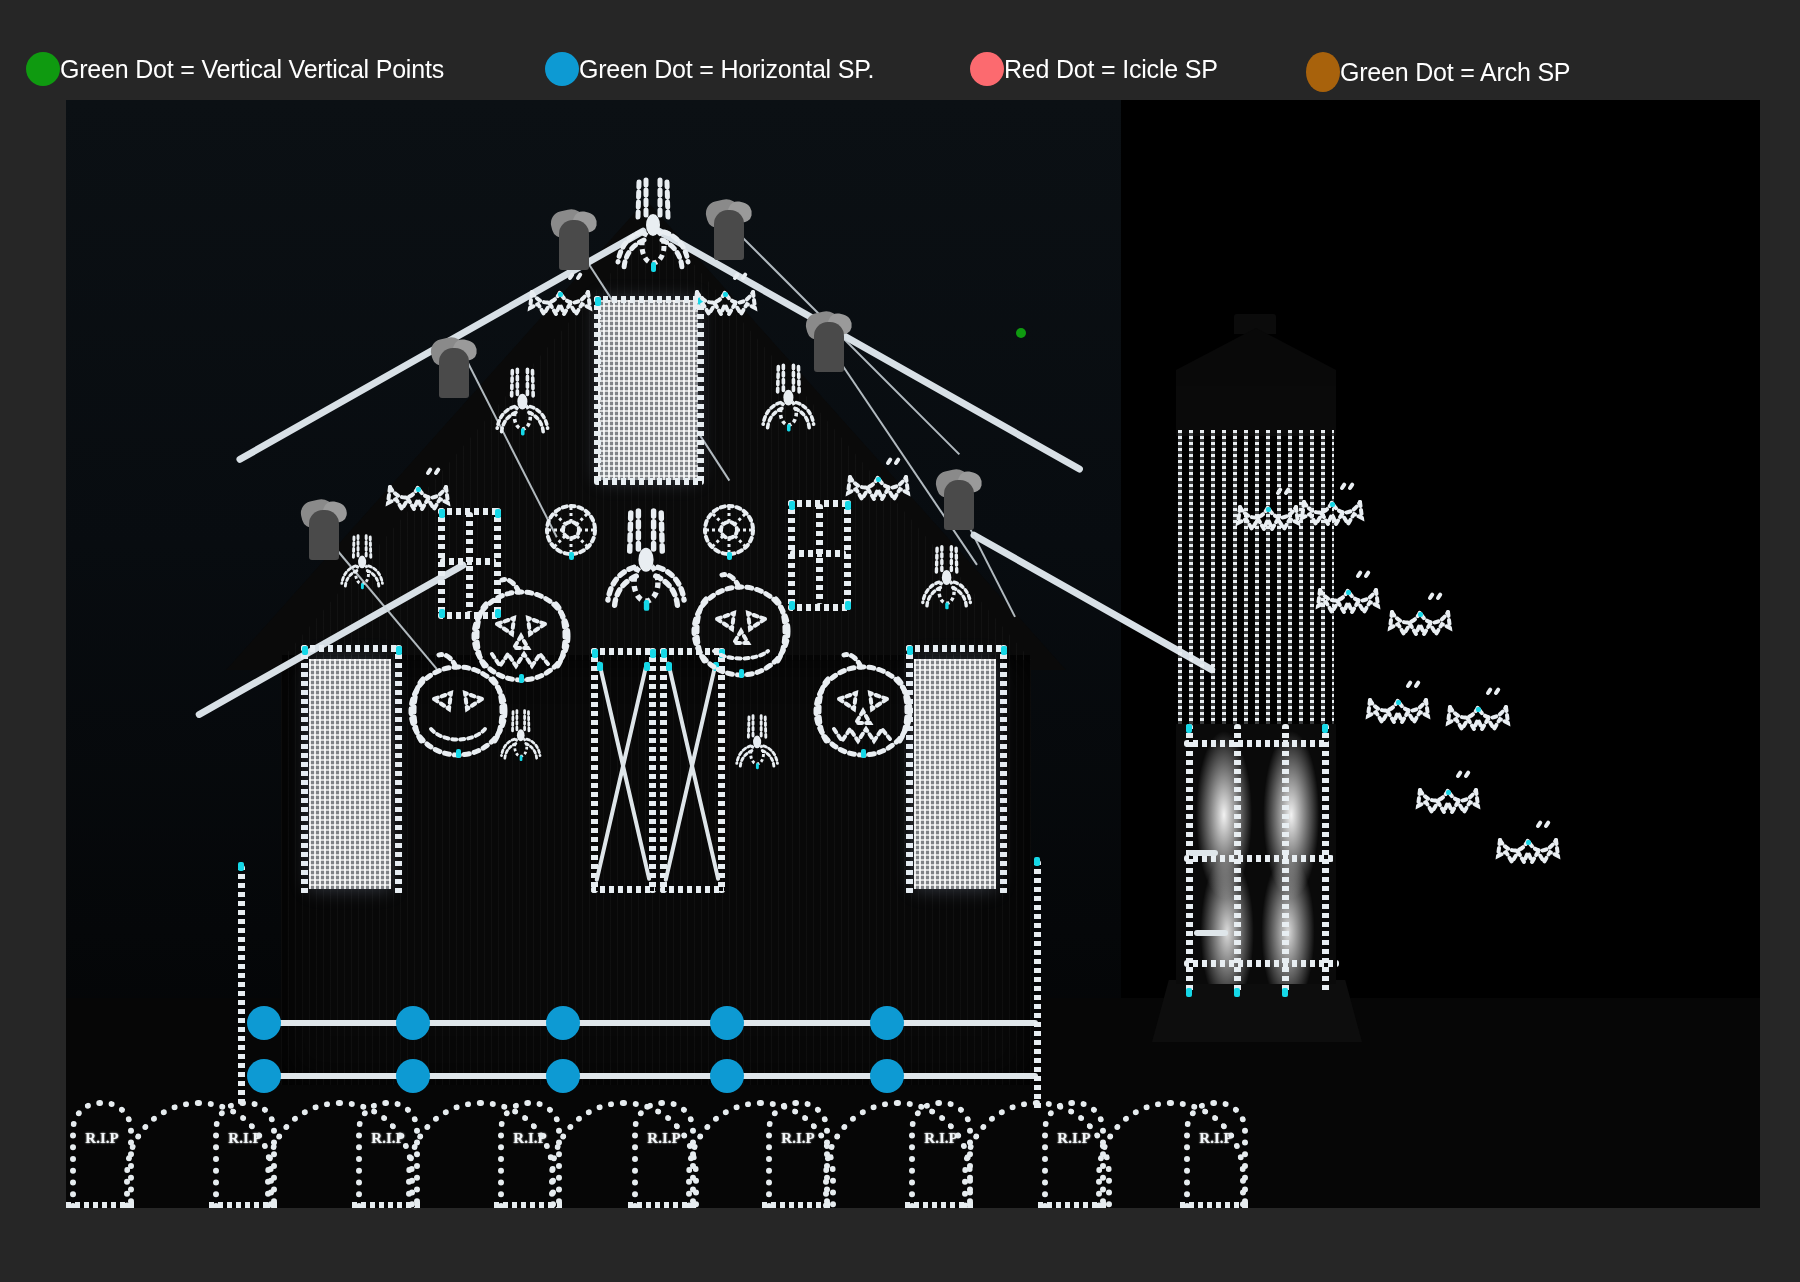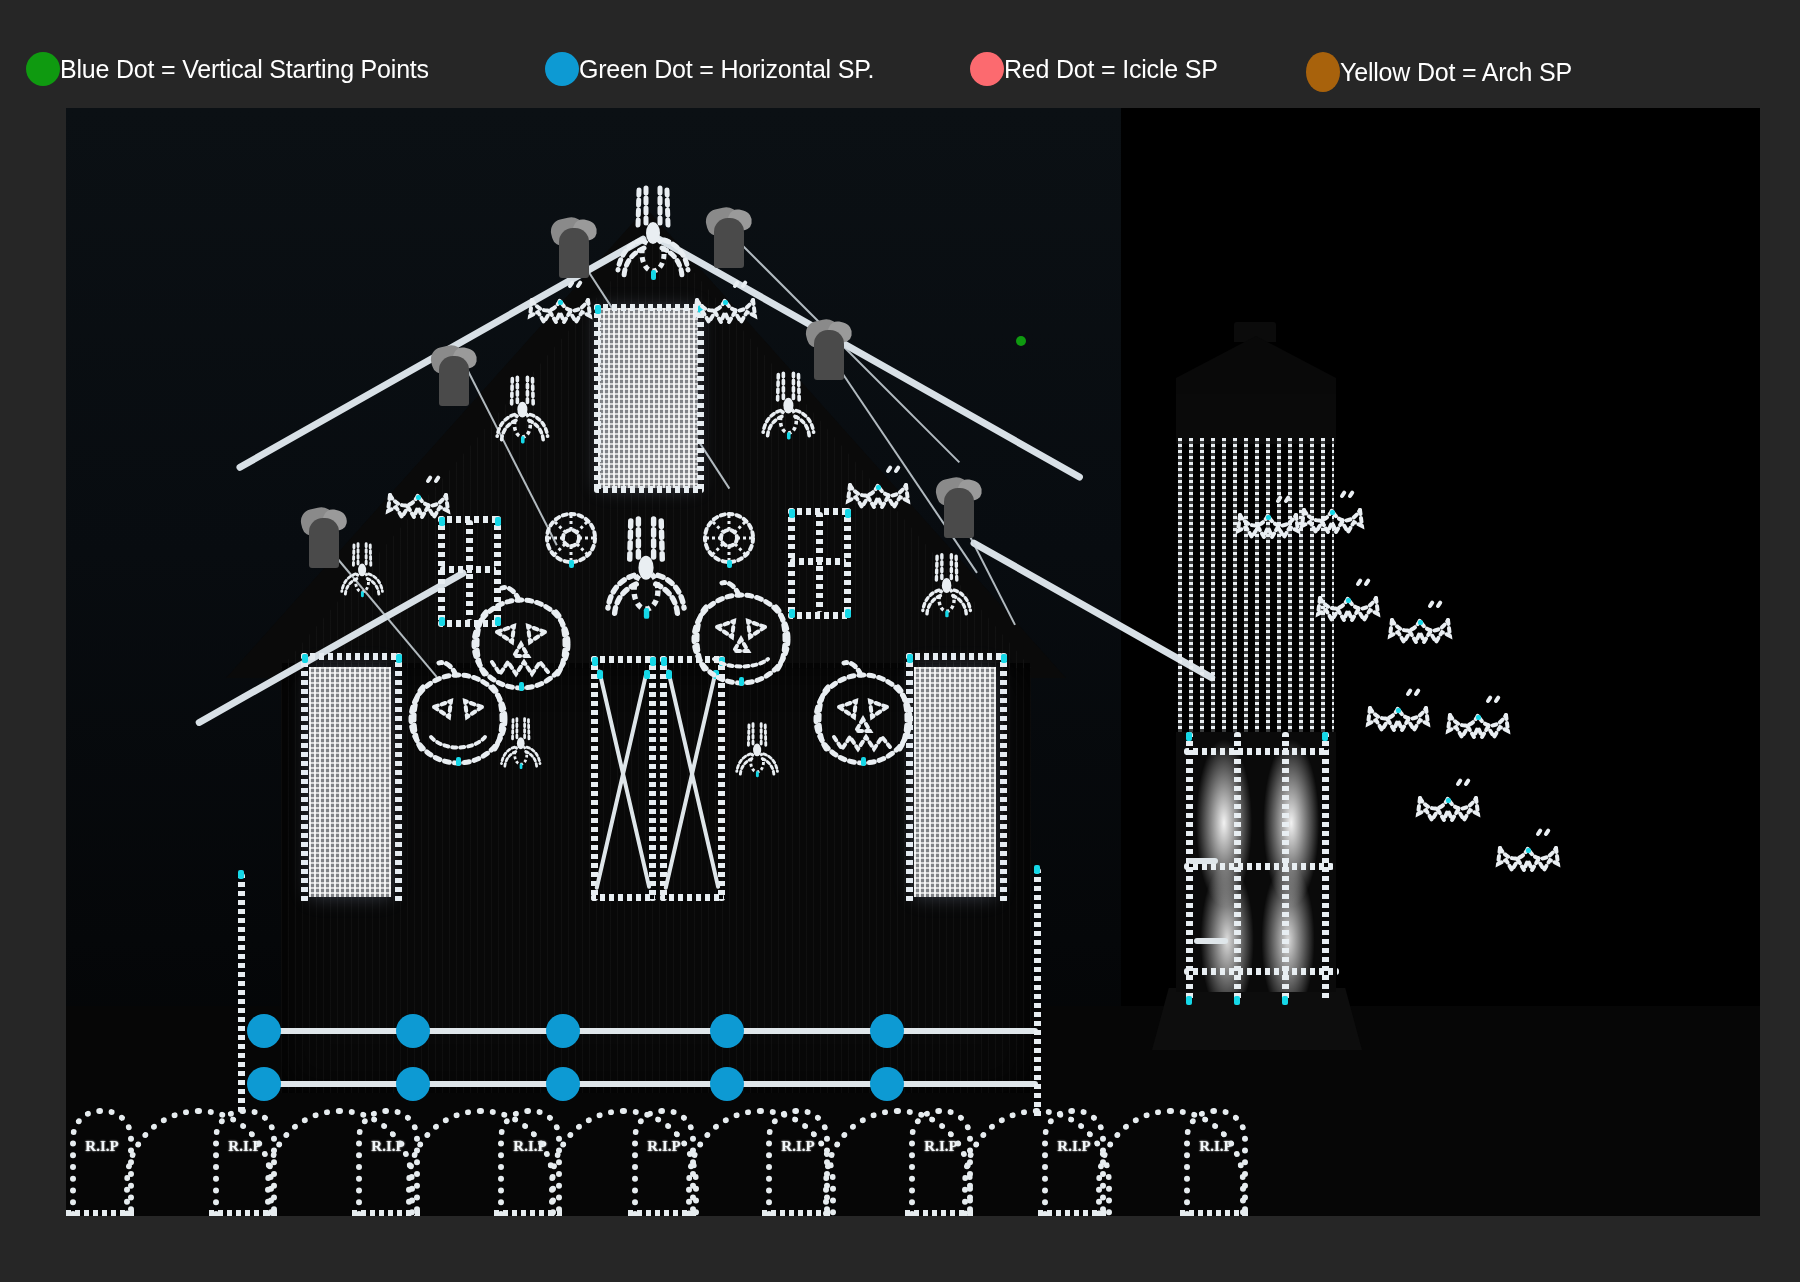--- a/index.html
+++ b/index.html
@@ -19,21 +19,21 @@
   .legend-dot {
     border-radius:50%; flex:0 0 auto;
   }
   .legend-label {
     color:#ffffff; font-size:25px; letter-spacing:-0.2px;
     white-space:nowrap; margin-left:0px;
   }
 
   
   #canvas {
-    position:absolute; left:66px; top:108px;
+    position:absolute; left:66px; top:100px;
     width:1694px; height:1108px;
     background:#000000;
     overflow:hidden;
   }
   
   #sky {
     position:absolute; inset:0;
     background:
       linear-gradient(180deg,#0b1014 0%, #080c10 40%, #050709 75%, #020304 100%);
   }
@@ -202,36 +202,36 @@
     position:absolute; width:10px; height:10px; border-radius:50%;
     background:#0f9a10;
   }
 </style>
 </head>
 <body>
 
 <div id="legend">
   <div class="legend-item" style="left:26px; top:52px;">
     <span class="legend-dot" style="width:34px;height:34px;background:#0f9a10;"></span>
-    <span class="legend-label">Blue Dot = Vertical Starting Points</span>
+    <span class="legend-label">Green Dot = Vertical Vertical Points</span>
   </div>
 
   <div class="legend-item" style="left:545px; top:52px;">
     <span class="legend-dot" style="width:34px;height:34px;background:#0d9ad3;"></span>
     <span class="legend-label">Green Dot = Horizontal SP.</span>
   </div>
 
   <div class="legend-item" style="left:970px; top:52px;">
     <span class="legend-dot" style="width:34px;height:34px;background:#fc6a6f;"></span>
     <span class="legend-label">Red Dot = Icicle SP</span>
   </div>
 
   <div class="legend-item" style="left:1306px; top:52px;">
     <span class="legend-dot" style="width:34px;height:40px;background:#a8620c;"></span>
-    <span class="legend-label">Yellow Dot = Arch SP</span>
+    <span class="legend-label">Green Dot = Arch SP</span>
   </div>
 </div>
 
 <div id="canvas">
   <div id="sky"></div>
   <div id="sky-right"></div>
   <div id="ground"></div>
 
   <div class="barn-gable"></div>
   <div class="barn-body">

